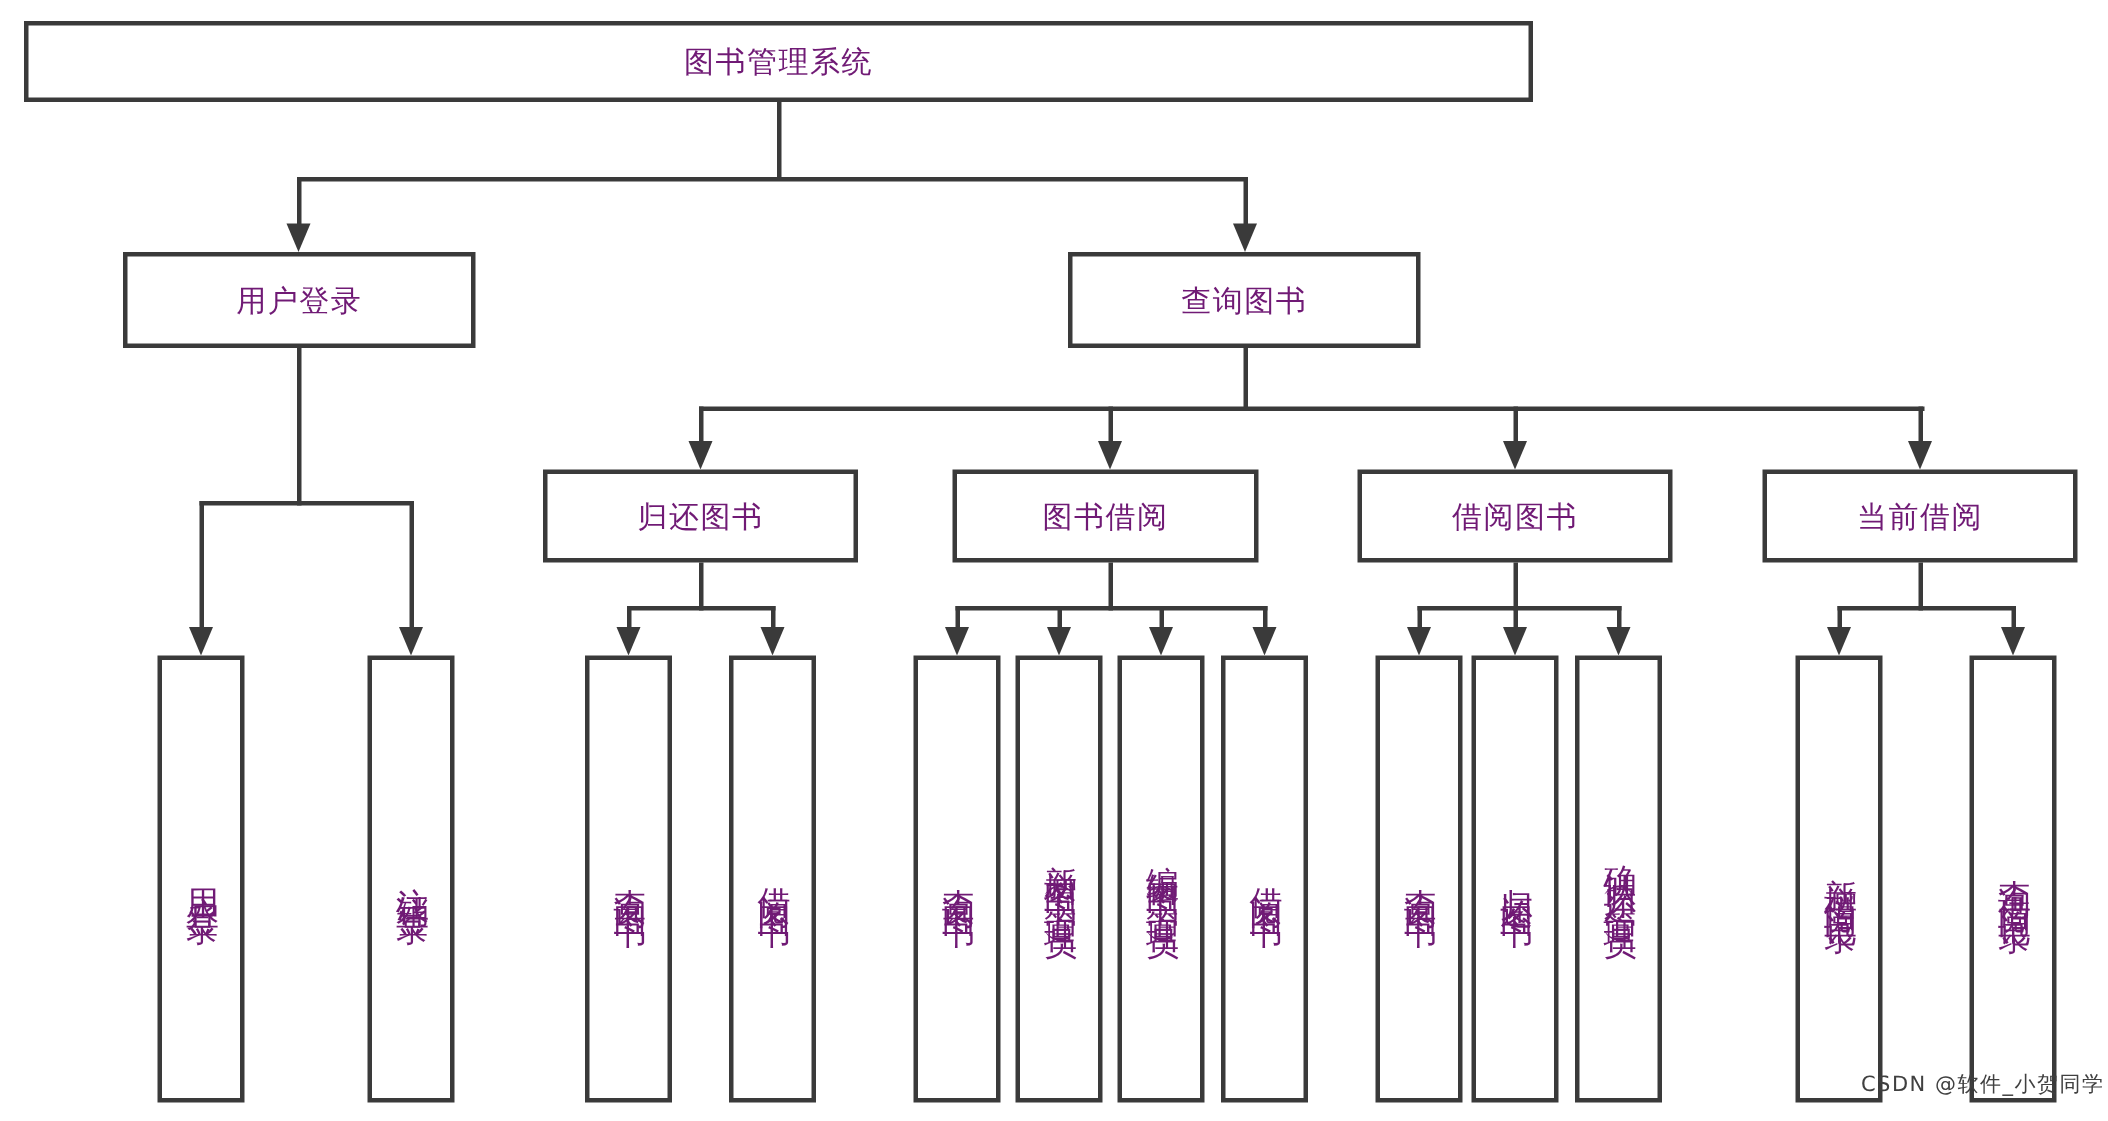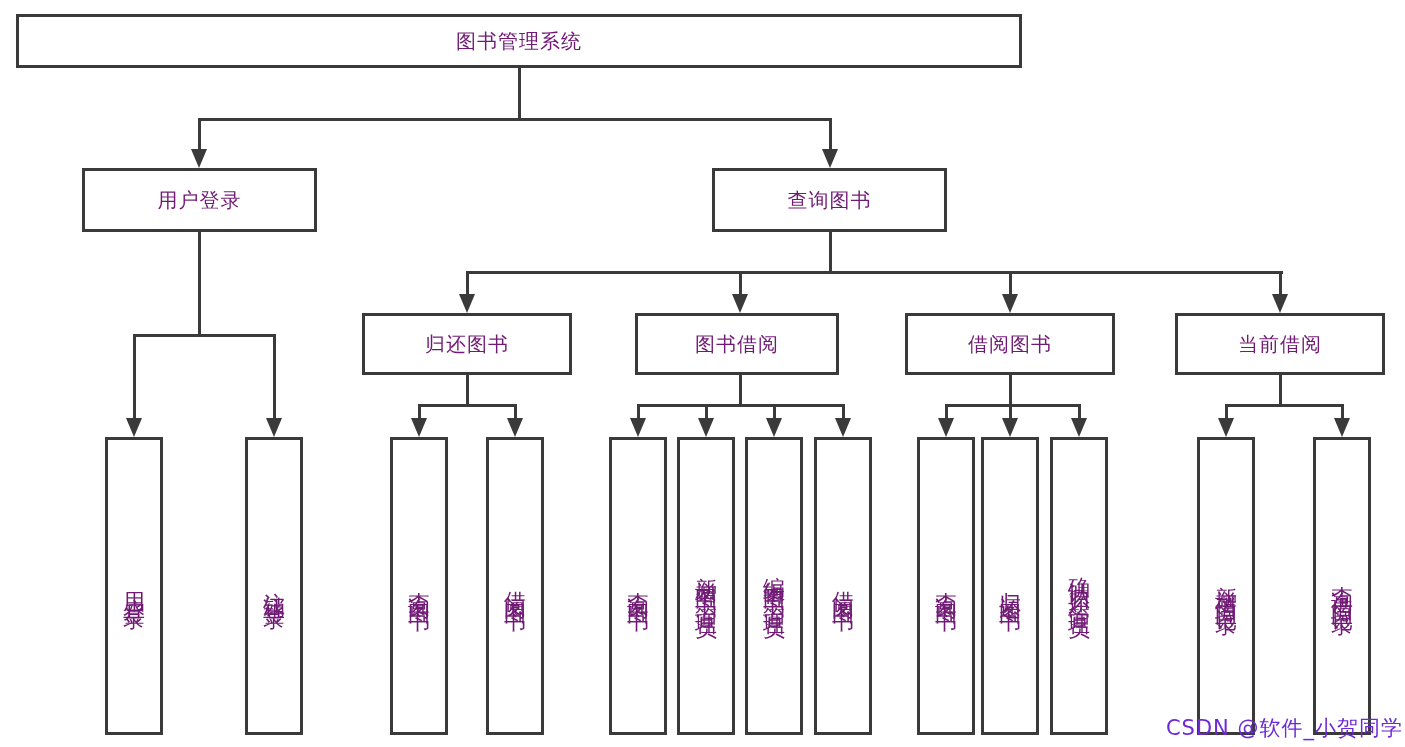--- a/index.html
+++ b/index.html
@@ -40,22 +40,22 @@
     position: absolute;
     width: 0; height: 0;
     border-left: 8px solid transparent;
     border-right: 8px solid transparent;
     border-top: 19px solid #3a3a3a;
   }
   .watermark {
     position: absolute;
     top: 714px;
     right: 2px;
-    font-size: 21px;
-    color: #6d28d9;
+    font-size: 14px;
+    color: #404040;
     letter-spacing: 1px;
     white-space: nowrap;
   }
 </style>
 </head>
 <body>
 
 <div class="canvas">
 
   <div class="node" style="left:16px; top:14px; width:1006px; height:54px;">

